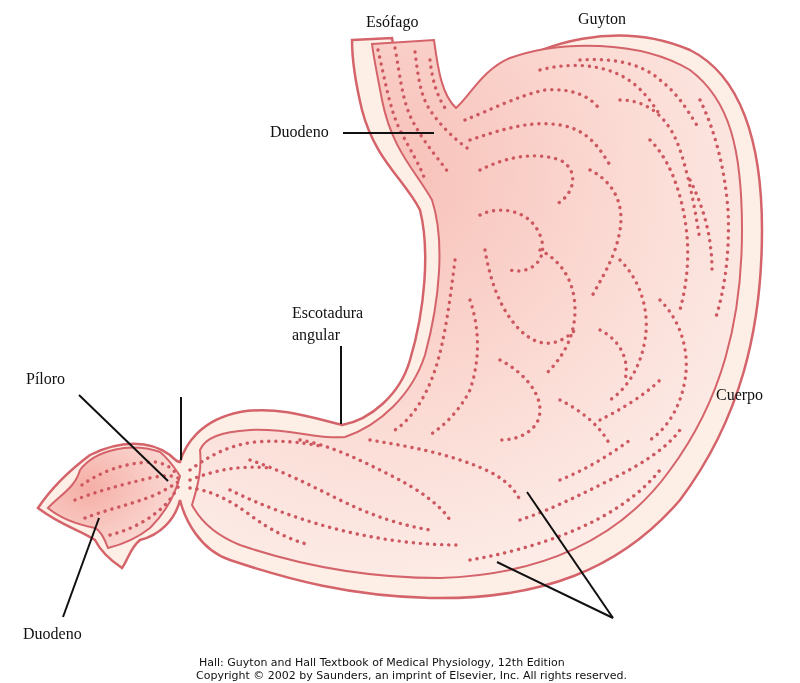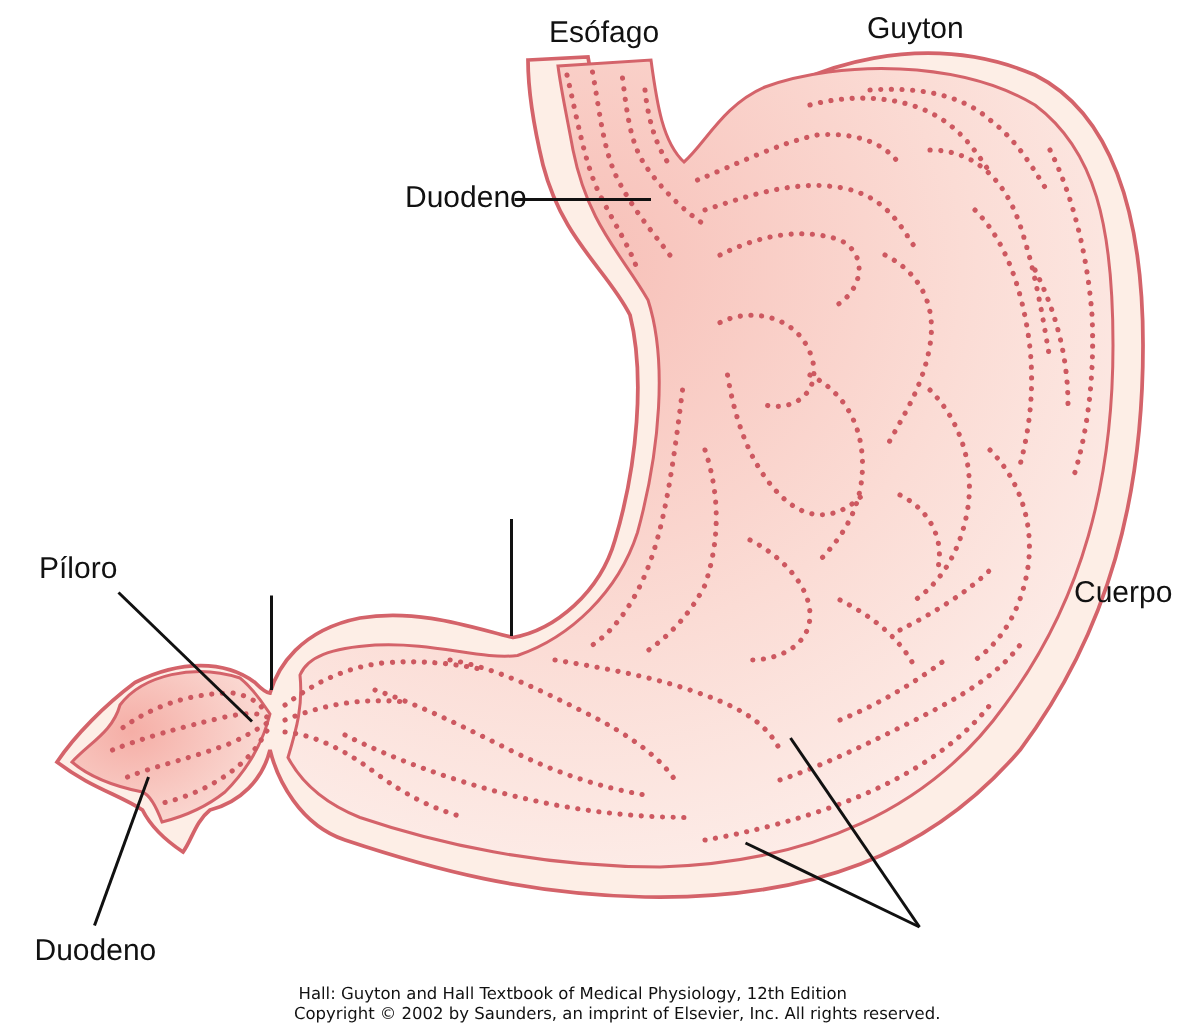--- a/index.html
+++ b/index.html
@@ -1,21 +1,21 @@
 <!DOCTYPE html>
 <html><head>
 <meta charset="utf-8">
 <style>
   html, body { margin: 0; padding: 0; background: #ffffff; }
   #stage { position: relative; width: 800px; height: 683px; overflow: hidden; background: #ffffff; }
   #art { position: absolute; left: 0; top: 0; width: 800px; height: 683px; }
   .label {
     position: absolute;
-    font-family: Liberation Sans, sans-serif;
-    font-size: 20px;
+    font-family: Liberation Serif, serif;
+    font-size: 16px;
     line-height: 22px;
     color: #111111;
     white-space: nowrap;
   }
   .label.ml { white-space: pre-line; }
   .credit {
     position: absolute;
     font-family: "DejaVu Sans", sans-serif;
     font-size: 11px;
     line-height: 13px;
@@ -121,19 +121,21 @@
       <line x1="79" y1="395" x2="168" y2="481"></line>
       <line x1="63" y1="617" x2="99" y2="518"></line>
       <line x1="613" y1="618" x2="527" y2="492"></line>
       <line x1="613" y1="618" x2="497" y2="562"></line>
     </g>
   </svg>
 
   <div class="label" style="left:366px; top:11px;">Esófago</div>
   <div class="label" style="left:578px; top:8px;">Guyton</div>
   <div class="label" style="left:270px; top:121px;">Duodeno</div>
+  <div class="label ml" style="left:292px; top:302px;">Escotadura
+angular</div>
   <div class="label" style="left:26px; top:368px;">Píloro</div>
   <div class="label" style="left:716px; top:384px;">Cuerpo</div>
   <div class="label" style="left:23px; top:623px;">Duodeno</div>
 
   <div class="credit" style="left:199px; top:656px;">Hall: Guyton and Hall Textbook of Medical Physiology, 12th Edition</div>
   <div class="credit" style="left:196px; top:669px;">Copyright © 2002 by Saunders, an imprint of Elsevier, Inc. All rights reserved.</div>
 </div>
 
 </body></html>

